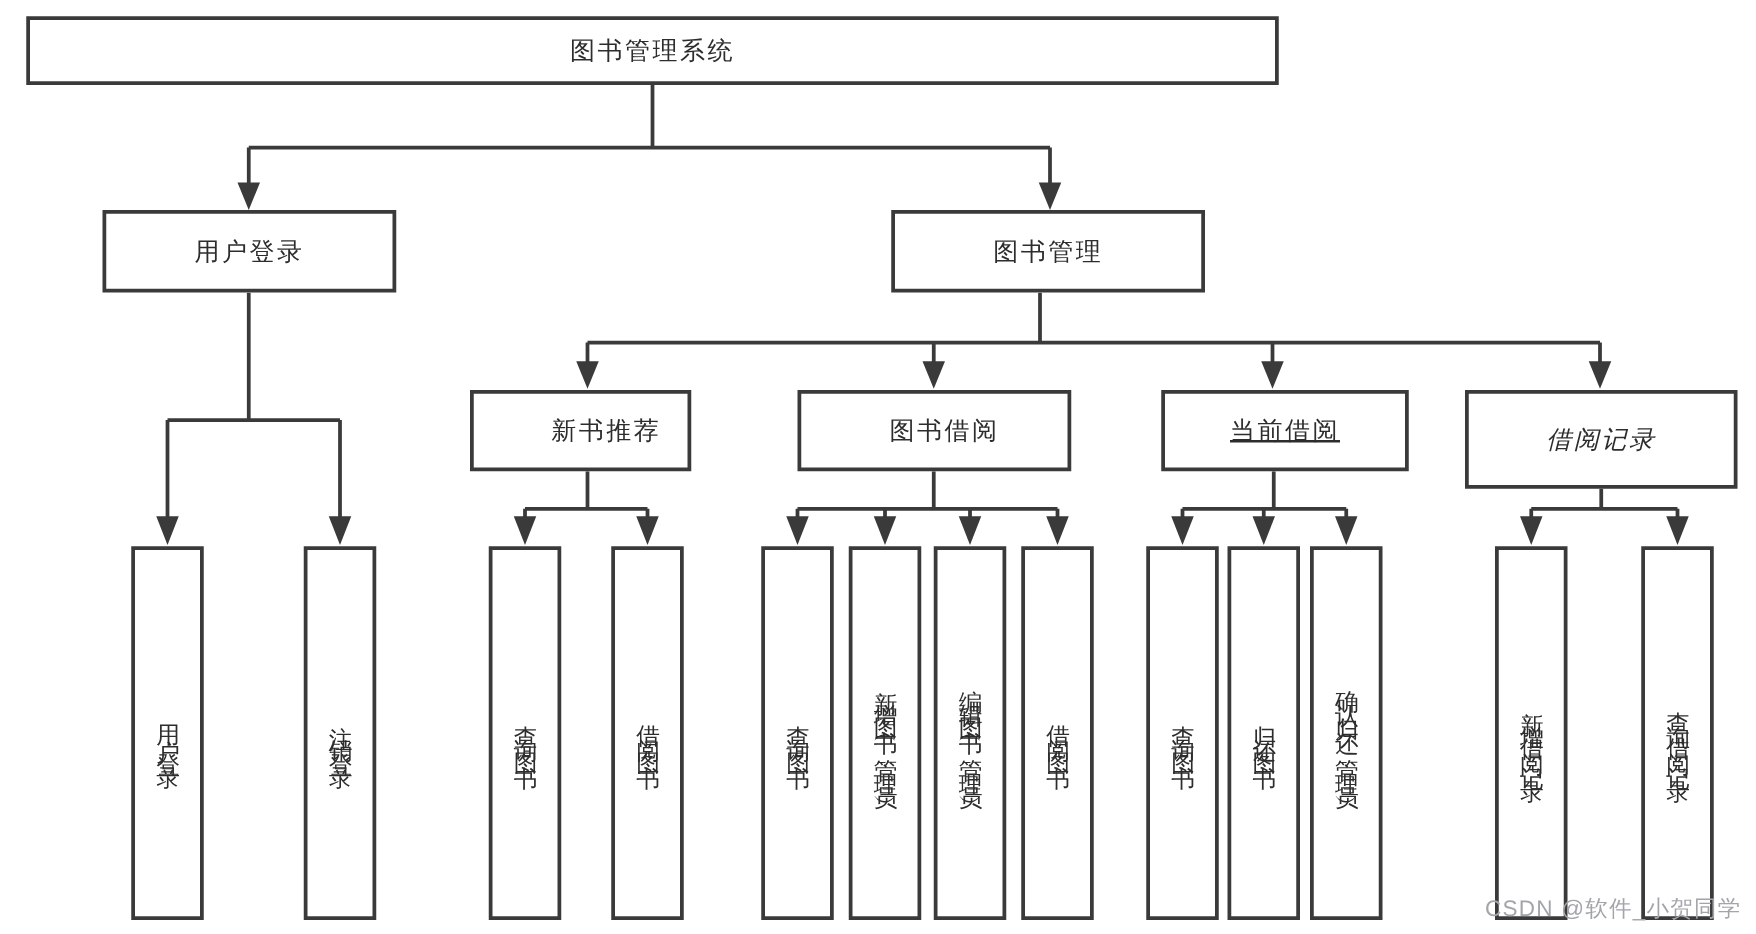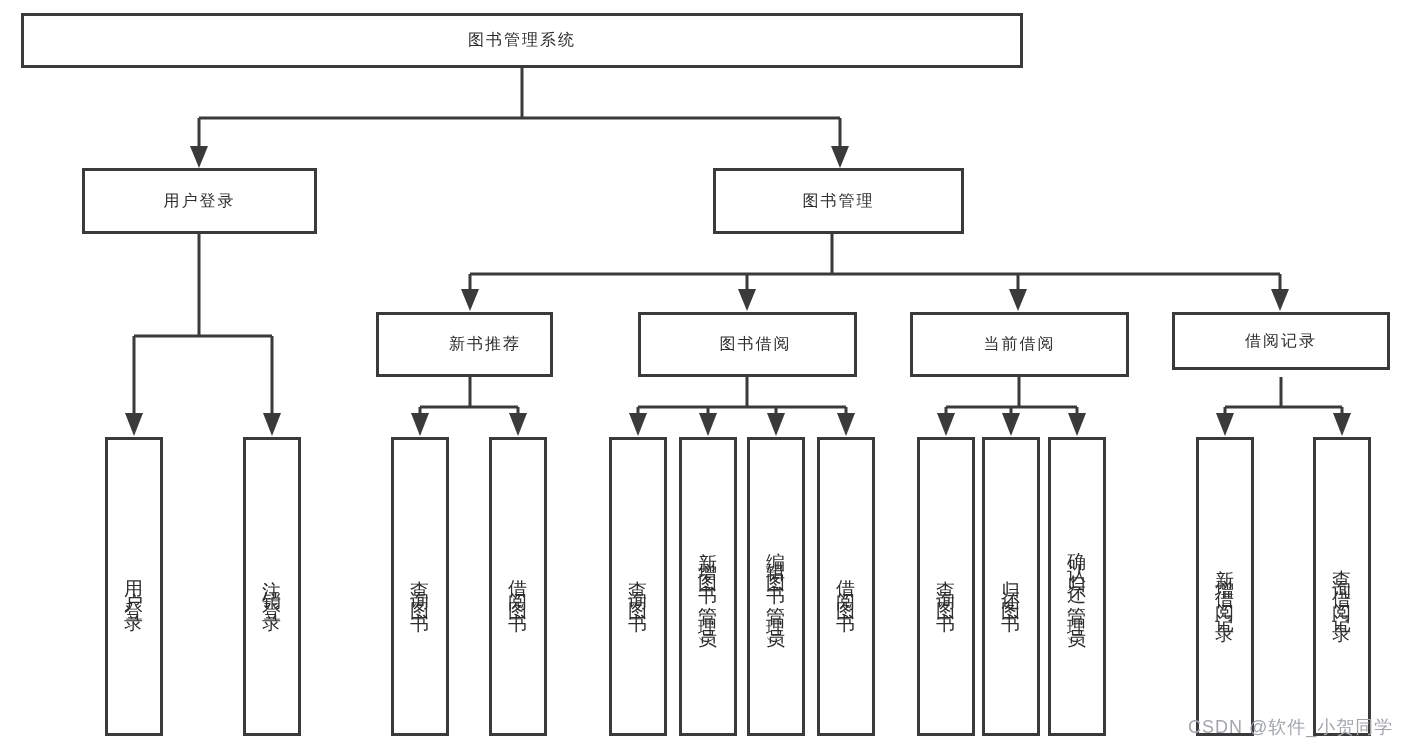--- a/index.html
+++ b/index.html
@@ -17,21 +17,21 @@
   }
   .node {
     position: absolute;
     box-sizing: border-box;
     border: 3px solid #3a3a3a;
     background: #ffffff;
     display: flex;
     align-items: center;
     justify-content: center;
     color: #2d2d2d;
-    font-size: 16px;
+    font-size: 20px;
     letter-spacing: 2px;
     white-space: nowrap;
   }
   .leaf {
     width: 58px;
     height: 299px;
     top: 437px;
     writing-mode: vertical-rl;
     font-size: 19px;
     letter-spacing: 11px;
@@ -111,22 +111,22 @@
     </g>
   </svg>
 
   <div class="node" style="left:21px; top:13px; width:1002px; height:55px;">图书管理系统</div>
 
   <div class="node" style="left:82px; top:168px; width:235px; height:66px;">用户登录</div>
   <div class="node" style="left:713px; top:168px; width:251px; height:66px;">图书管理</div>
 
   <div class="node" style="left:376px; top:312px; width:177px; height:65px;padding-left:41px;">新书推荐</div>
   <div class="node" style="left:638px; top:312px; width:219px; height:65px;padding-left:16px;">图书借阅</div>
-  <div class="node" style="left:910px; top:312px; width:219px; height:65px;">当前借阅</div>
-  <div class="node" style="left:1172px; top:312px; width:218px; height:58px;">借阅记录</div>
+  <div class="node" style="left:929px; top:312px; width:198px; height:65px;text-decoration:underline;">当前借阅</div>
+  <div class="node" style="left:1172px; top:312px; width:218px; height:79px;font-style:italic;">借阅记录</div>
 
   <div class="node leaf" style="left:105px;">用户登录</div>
   <div class="node leaf" style="left:243px;">注销登录</div>
 
   <div class="node leaf" style="left:391px;">查询图书</div>
   <div class="node leaf" style="left:489px;">借阅图书</div>
 
   <div class="node leaf" style="left:609px;">查询图书</div>
   <div class="node leaf" style="left:679px;">新增图书（管理员）</div>
   <div class="node leaf" style="left:747px;">编辑图书（管理员）</div>

